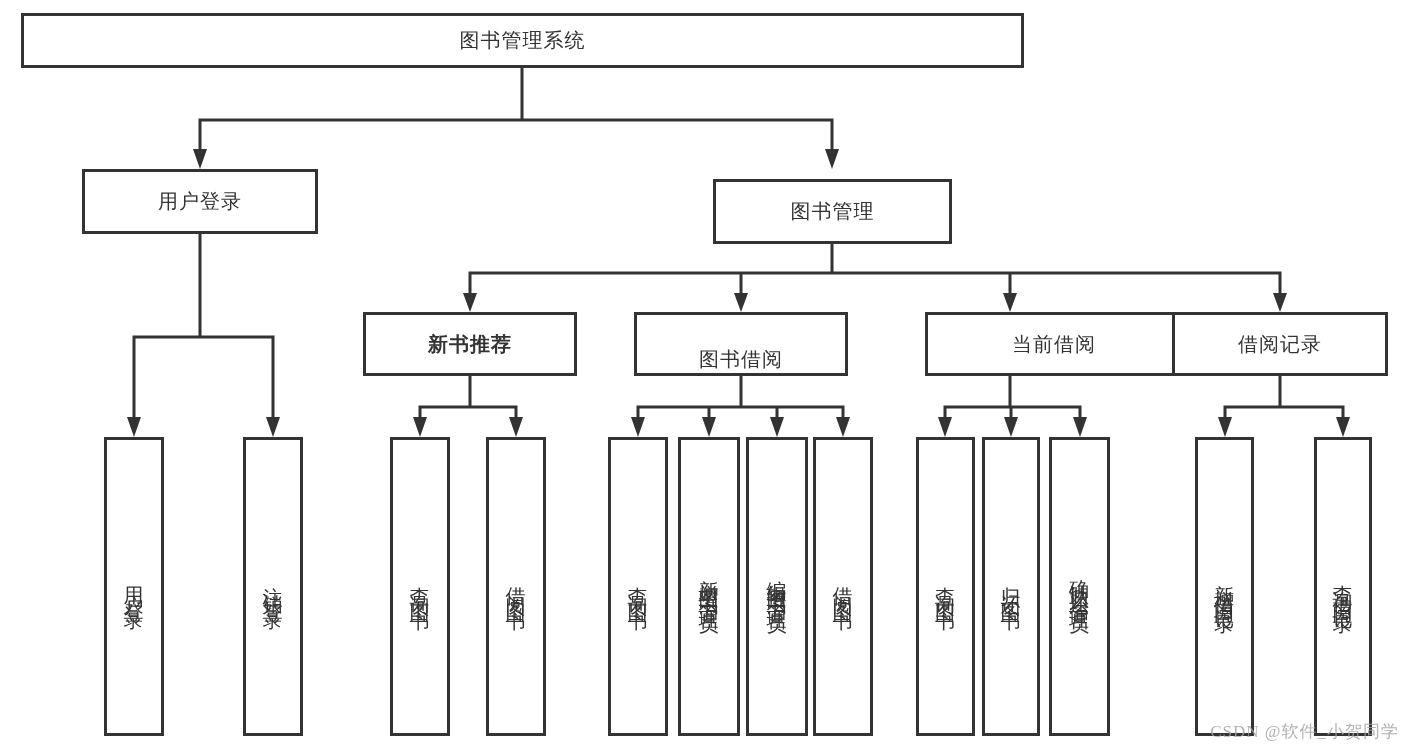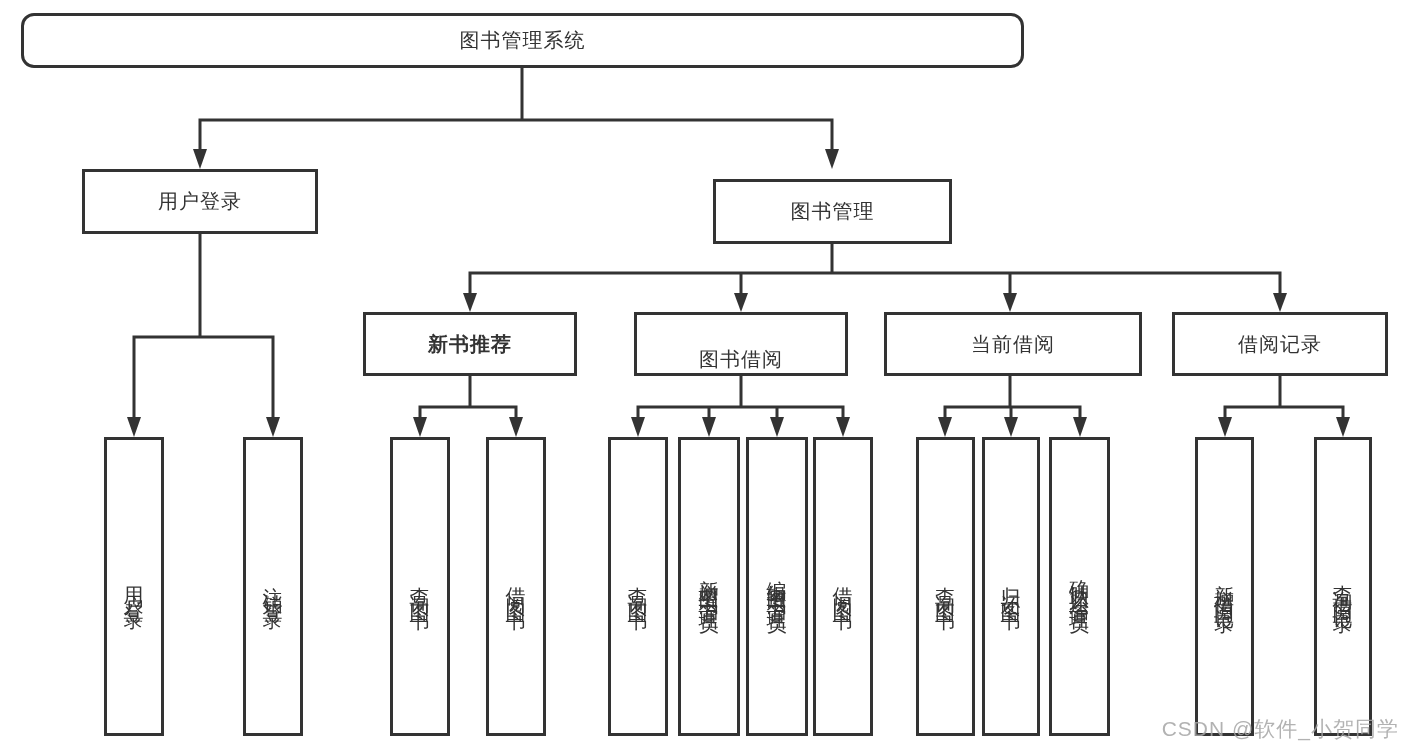--- a/index.html
+++ b/index.html
@@ -36,24 +36,25 @@
     text-orientation: mixed;
     font-size: 20px;
     letter-spacing: 8px;
     line-height: 1;
     white-space: nowrap;
   }
   .watermark {
     position: absolute;
     right: 6px;
     bottom: 4px;
-    font-size: 21px;
+    font-size: 17px;
     color: rgba(165,165,165,0.85);
     letter-spacing: 1px;
     white-space: nowrap;
+    font-family: Liberation Serif, serif;
   }
 </style>
 </head>
 <body>
 
 <div class="canvas">
 
   <svg class="connectors" viewBox="0 0 1405 747" xmlns="http://www.w3.org/2000/svg">
 
     <g stroke="#333333" stroke-width="3" fill="#333333" stroke-linecap="square">
@@ -97,38 +98,38 @@
       <polygon points="1073,417 1087,417 1080,437" stroke="none"></polygon>
     </g>
 
     <g stroke="#333333" stroke-width="3" fill="#333333" stroke-linecap="square">
       <path d="M1280,376 V407 M1225,407 H1343 M1225,407 V420 M1343,407 V420" fill="none"></path>
       <polygon points="1218,417 1232,417 1225,437" stroke="none"></polygon>
       <polygon points="1336,417 1350,417 1343,437" stroke="none"></polygon>
     </g>
   </svg>
 
-  <div class="node" style="left:21px; top:13px; width:1003px; height:55px;border-radius:13px;">
+  <div class="node" style="left:21px; top:13px; width:1003px; height:55px;">
     <span class="hlabel">图书管理系统</span>
   </div>
 
   <div class="node" style="left:82px; top:169px; width:236px; height:65px;">
     <span class="hlabel">用户登录</span>
   </div>
   <div class="node" style="left:713px; top:179px; width:239px; height:65px;">
     <span class="hlabel">图书管理</span>
   </div>
 
   <div class="node" style="left:363px; top:312px; width:214px; height:64px;font-weight:bold;">
     <span class="hlabel">新书推荐</span>
   </div>
   <div class="node" style="left:634px; top:312px; width:214px; height:64px;align-items:flex-end;">
     <span class="hlabel">图书借阅</span>
   </div>
-  <div class="node" style="left:884px; top:312px; width:258px; height:64px;">
+  <div class="node" style="left:925px; top:312px; width:258px; height:64px;">
     <span class="hlabel">当前借阅</span>
   </div>
   <div class="node" style="left:1172px; top:312px; width:216px; height:64px;">
     <span class="hlabel">借阅记录</span>
   </div>
 
   <div class="node" style="left:104px; top:437px; width:60px; height:299px;">
     <span class="vlabel">用户登录</span>
   </div>
   <div class="node" style="left:243px; top:437px; width:60px; height:299px;">

